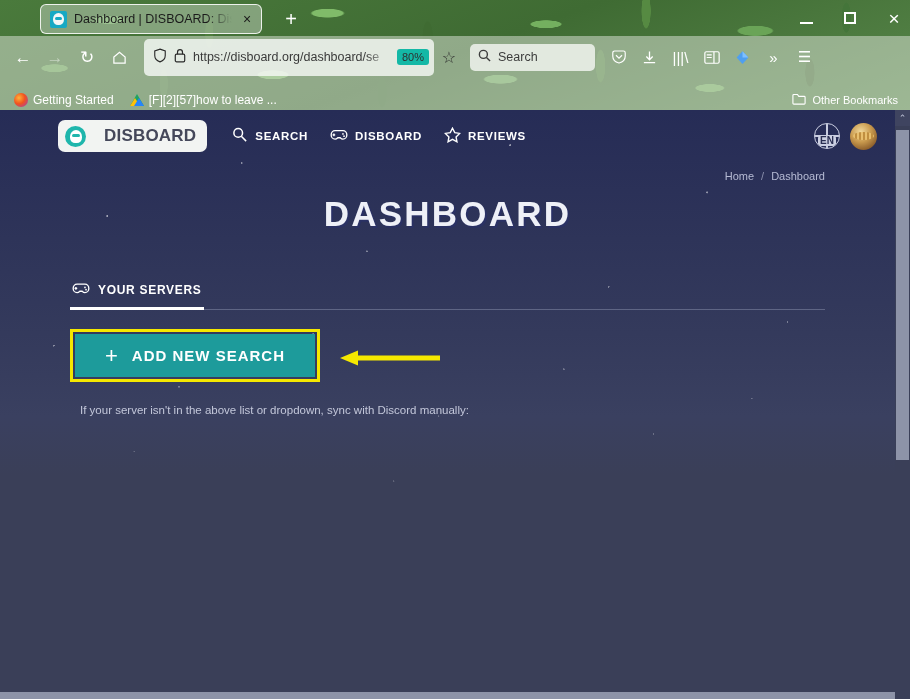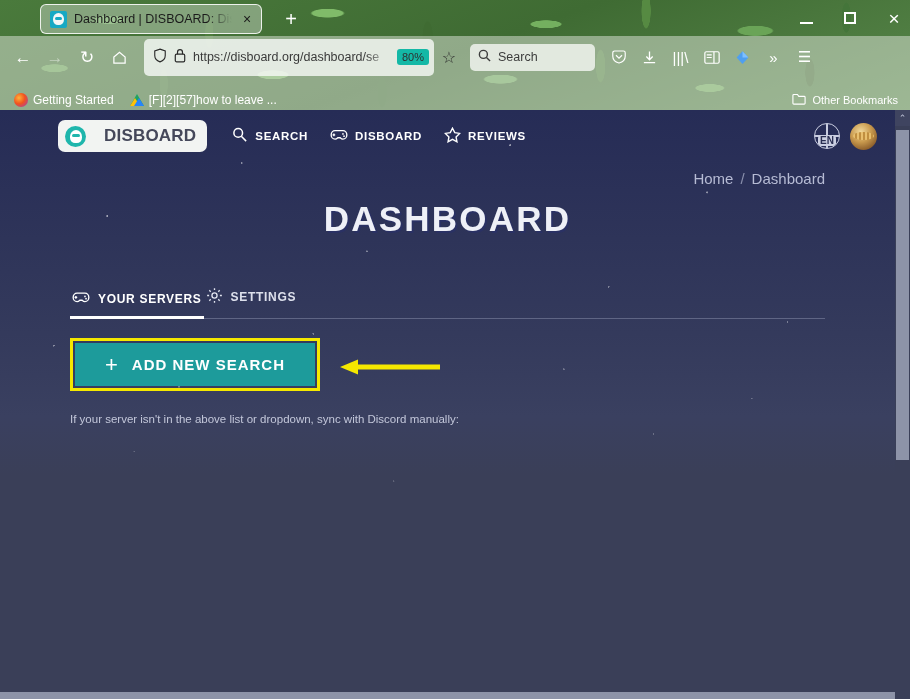--- a/index.html
+++ b/index.html
@@ -284,21 +284,21 @@
   .avatar::before {
     content: ""; position: absolute; left: 3px; right: 3px; top: 9px; height: 8px;
     border-radius: 50%;
     background: repeating-linear-gradient(90deg, #e8bf6e 0 2px, #c08f40 2px 4px);
   }
 
   
   .breadcrumb {
     display: flex; justify-content: flex-end; align-items: center; gap: 7px;
     padding: 8px 70px 0 0;
-    font-size: 15px; color: #b6bbd4;
+    font-size: 11px; color: #b6bbd4;
   }
   .crumb-sep { color: #8a90ad; }
 
   
   .page-title {
     text-align: center;
     margin-top: 12px;
     font-size: 35px; font-weight: bold; letter-spacing: 2.2px;
     color: #eef0f7;
     text-shadow: 2px 2px 0 rgba(40,48,110,0.55);
@@ -341,20 +341,21 @@
 
   .arrow-annot {
     margin-left: 20px; display: flex; align-items: center;
     transform: translateY(2px);
   }
 
   
   .syncrow {
     display: flex; align-items: center; gap: 10px;
     margin-top: 22px;
+    margin-left: 10px;
   }
   .sync-note { font-size: 11.5px; color: #c3c7da; }
   .sync-btn {
     display: inline-flex; align-items: center; gap: 7px;
     background: #2c3048; border-radius: 3px;
     padding: 5px 10px;
     color: #ffffff; font-size: 10.5px; font-weight: bold; letter-spacing: 0.6px;
   }
   .sync-ico { font-size: 12px; line-height: 1; }
 
@@ -554,29 +555,20 @@
           <span>
             <svg width="18" height="13" viewBox="0 0 20 14" fill="none" stroke="#fff" stroke-width="1.5">
               <path d="M5.6 2.2h8.8c2.4 0 4.3 2.1 4.3 4.7s-1.9 4.7-4.3 4.7c-1.5 0-2.3-.8-3.1-1.6H8.7c-.8.8-1.6 1.6-3.1 1.6C3.2 11.6 1.3 9.5 1.3 6.9S3.2 2.2 5.6 2.2z"></path>
               <path d="M4.3 5.4v3M2.8 6.9h3"></path>
               <circle cx="14.4" cy="5.8" r="0.95" fill="#fff" stroke="none"></circle>
               <circle cx="15.6" cy="8.3" r="0.95" fill="#fff" stroke="none"></circle>
             </svg>
           </span>
           <span>YOUR SERVERS</span>
         </div>
-        <div class="tab-item muted">
-          <span>
-            <svg width="17" height="17" viewBox="0 0 18 18" fill="none" stroke="#e2e5f0" stroke-width="1.4">
-              <circle cx="9" cy="9" r="2.7"></circle>
-              <path d="M9 1.2v2.1M9 14.7v2.1M1.2 9h2.1M14.7 9h2.1M3.5 3.5l1.5 1.5M13 13l1.5 1.5M14.5 3.5 13 5M5 13l-1.5 1.5"></path>
-            </svg>
-          </span>
-          <span>SETTINGS</span>
-        </div>
       </div>
 
       <div class="addrow">
         <div class="highlight-box">
           <div class="add-btn">
             <span class="add-plus">+</span>
             <span>ADD NEW SEARCH</span>
           </div>
         </div>
         <div class="arrow-annot">

